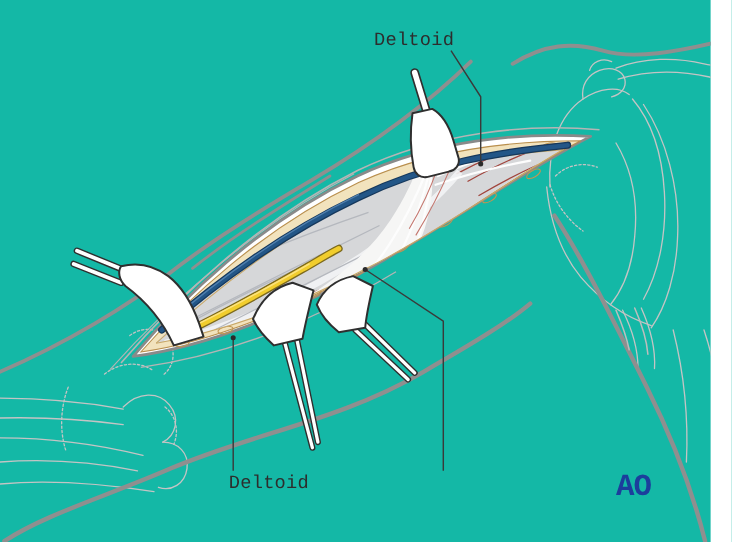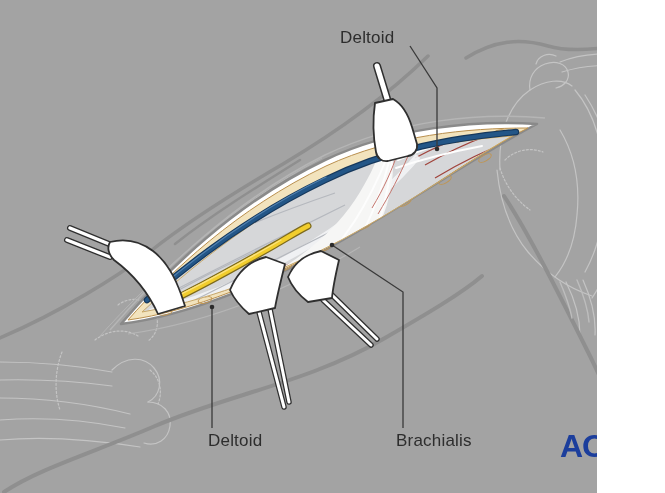--- a/index.html
+++ b/index.html
@@ -1,21 +1,21 @@
 <!DOCTYPE html>
 <html><head>
 <meta charset="utf-8">
 <style>
   html,body{margin:0;padding:0;background:#fff;}
-  #stage{position:relative;width:597px;height:493px;background:#a3a3a3;overflow:hidden;
-         font-family:Liberation Sans, sans-serif;}
+  #stage{position:relative;width:646px;height:493px;background:#14b8a6;overflow:hidden;
+         font-family:Liberation Mono, monospace;}
   #art{position:absolute;left:0;top:0;}
   .anat-label{position:absolute;font-size:17px;color:#2d2d2d;letter-spacing:.2px;
               white-space:nowrap;}
-  #logo{position:absolute;left:560px;top:428px;font-size:32px;font-weight:bold;
+  #logo{position:absolute;left:560px;top:428px;font-size:28px;font-weight:bold;
         color:#1c3e9c;letter-spacing:-1px;}
 </style>
 </head>
 <body>
 
 <div id="stage">
 
 <svg id="art" width="665" height="493" viewBox="0 0 665 493">
 
   <defs>
@@ -197,17 +197,16 @@
     <circle cx="212" cy="307" r="2.3" fill="#2b2b2b" stroke="none"></circle>
     <path d="M 332,245 L 403,292 L 403,428"></path>
     <circle cx="332" cy="245" r="2.3" fill="#2b2b2b" stroke="none"></circle>
   </g>
 </svg>
 
 <div class="anat-label" style="left:340px;top:28px">Deltoid</div>
 
 <div class="anat-label" style="left:208px;top:431px">Deltoid</div>
 
-<div class="anat-label" style="left:396px;top:431px">Brachialis</div>
 
 <div id="logo">AO</div>
 
 </div>
 
 </body></html>

